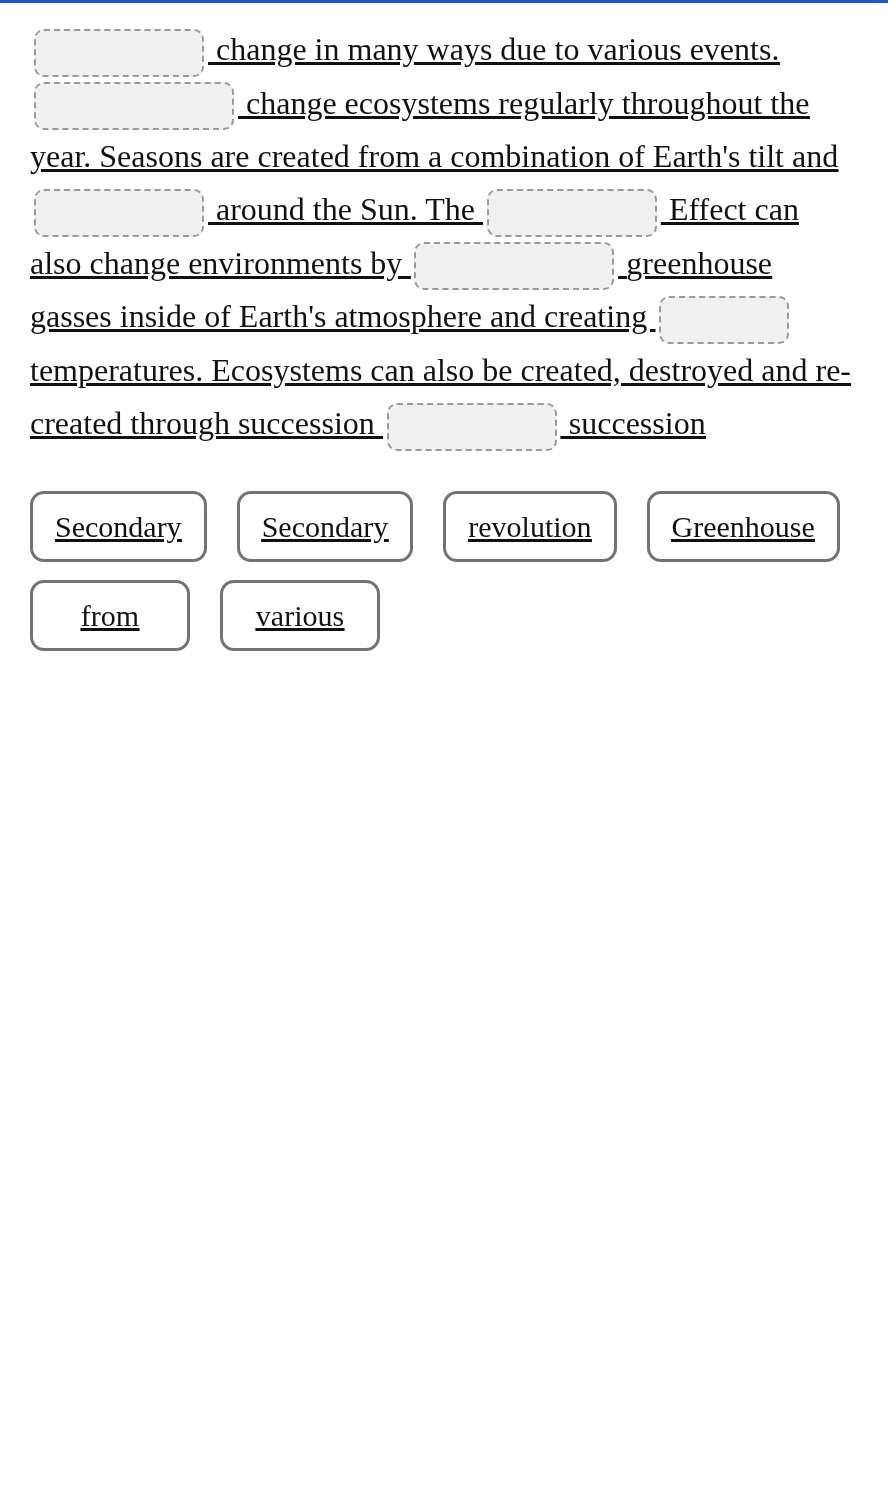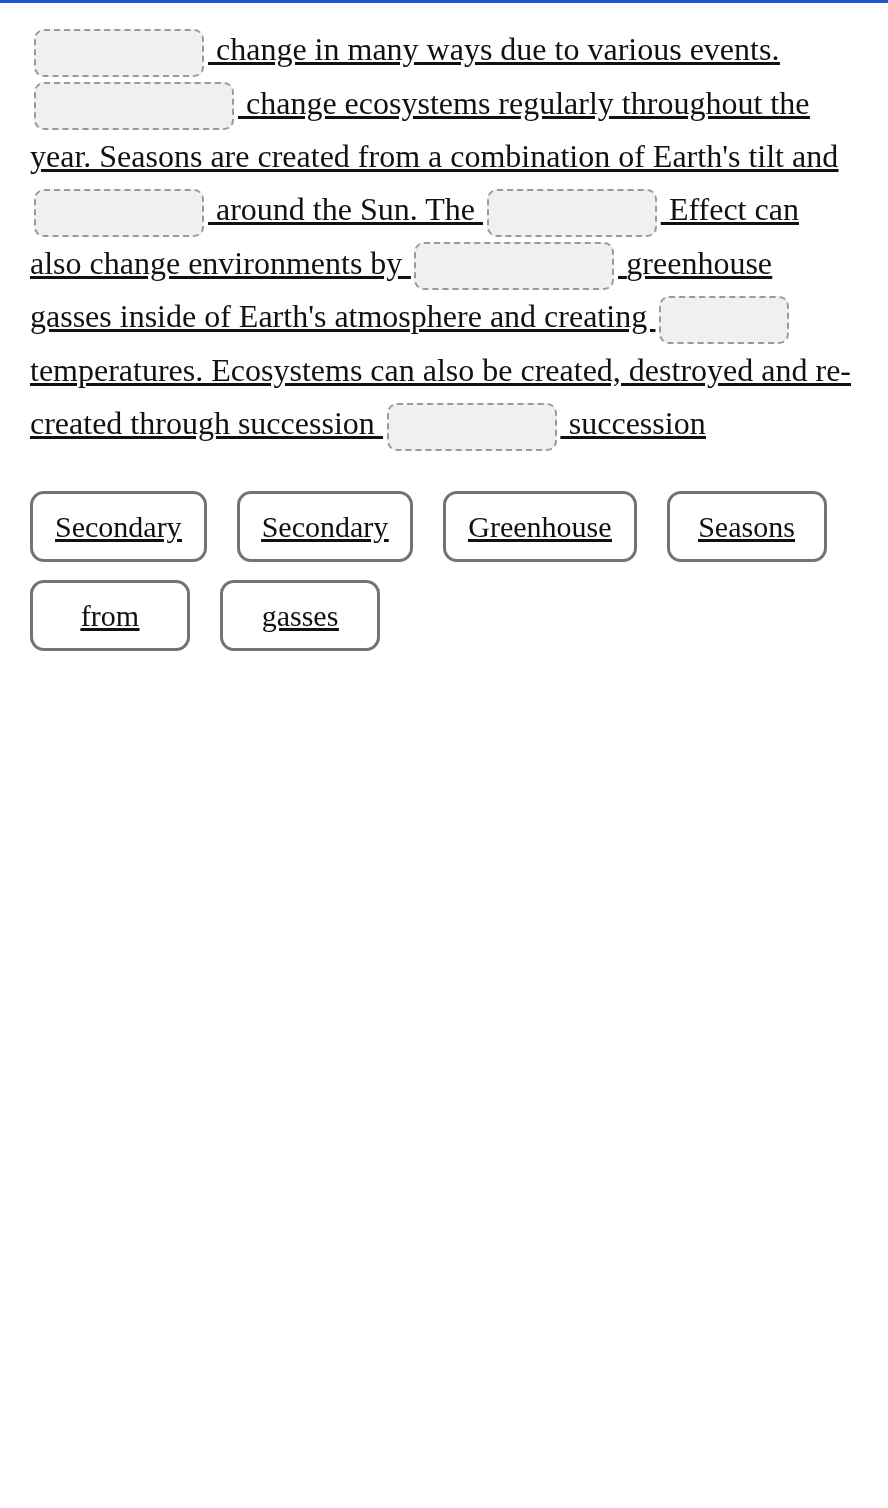--- a/index.html
+++ b/index.html
@@ -95,24 +95,24 @@
 </div>
 
 <div class="word-bank">
   <div class="word-chip">
     <span>Secondary</span>
   </div>
   <div class="word-chip">
     <span>Secondary</span>
   </div>
   <div class="word-chip">
-    <span>Greenhouse</span>
+    <span>revolution</span>
   </div>
   <div class="word-chip">
-    <span>Seasons</span>
+    <span>Greenhouse</span>
   </div>
   <div class="word-chip">
     <span>from</span>
   </div>
   <div class="word-chip">
-    <span>gasses</span>
+    <span>various</span>
   </div>
 </div>
 
 </body></html>

